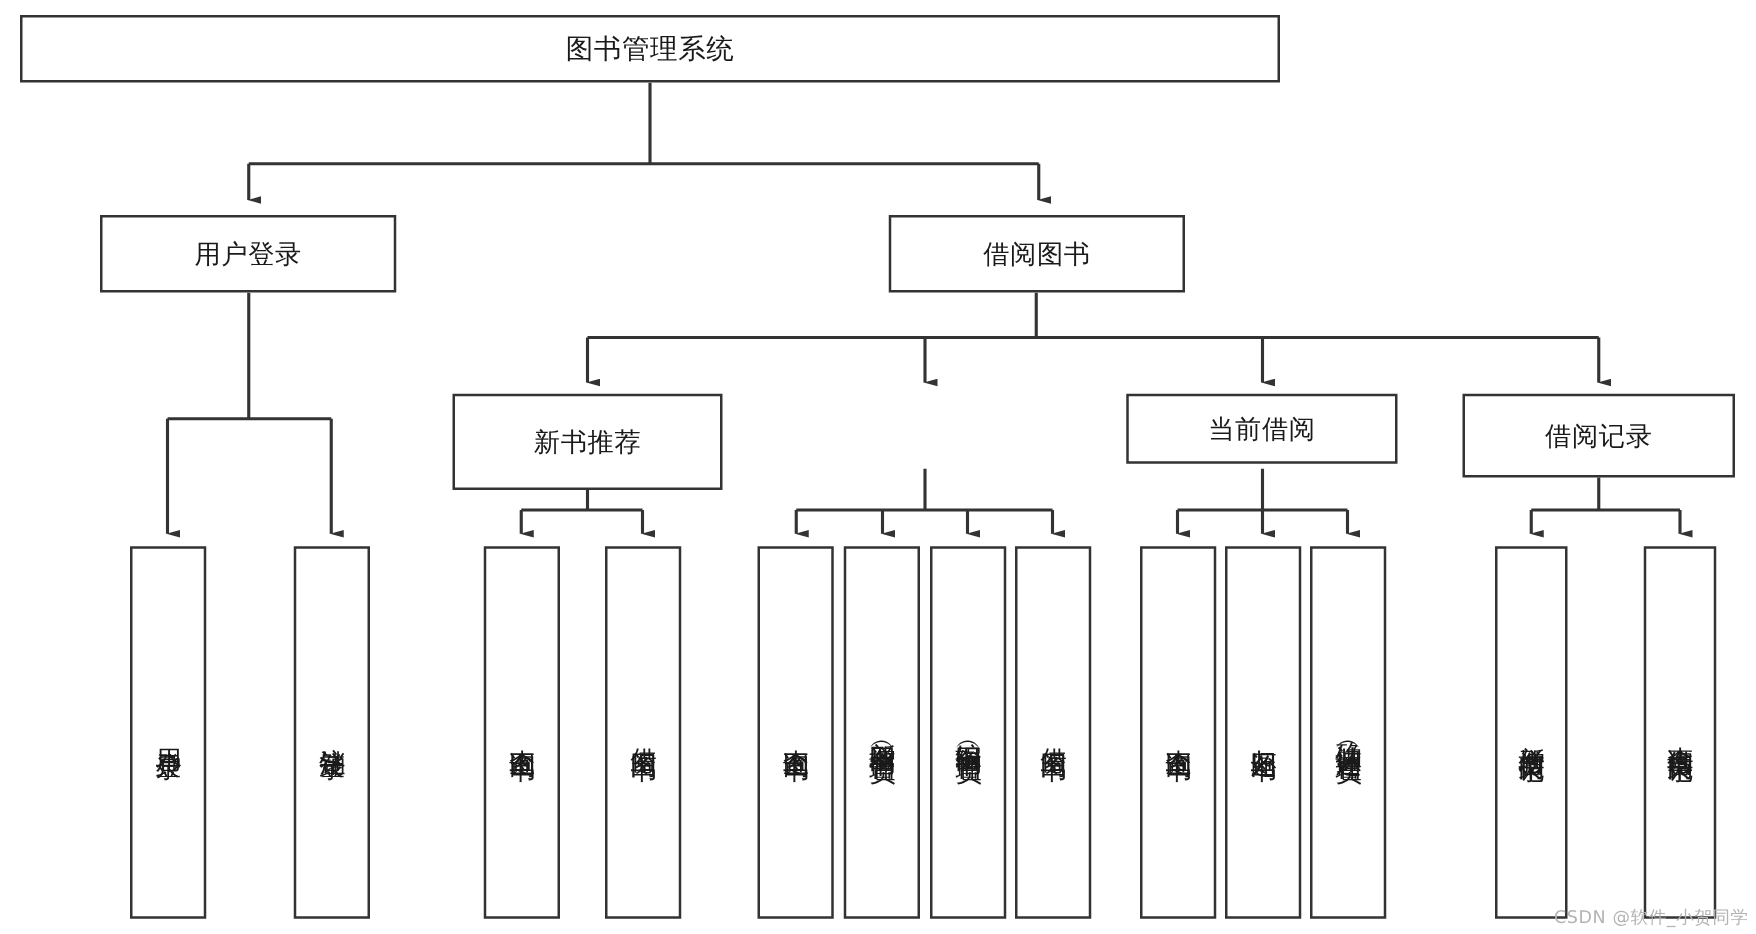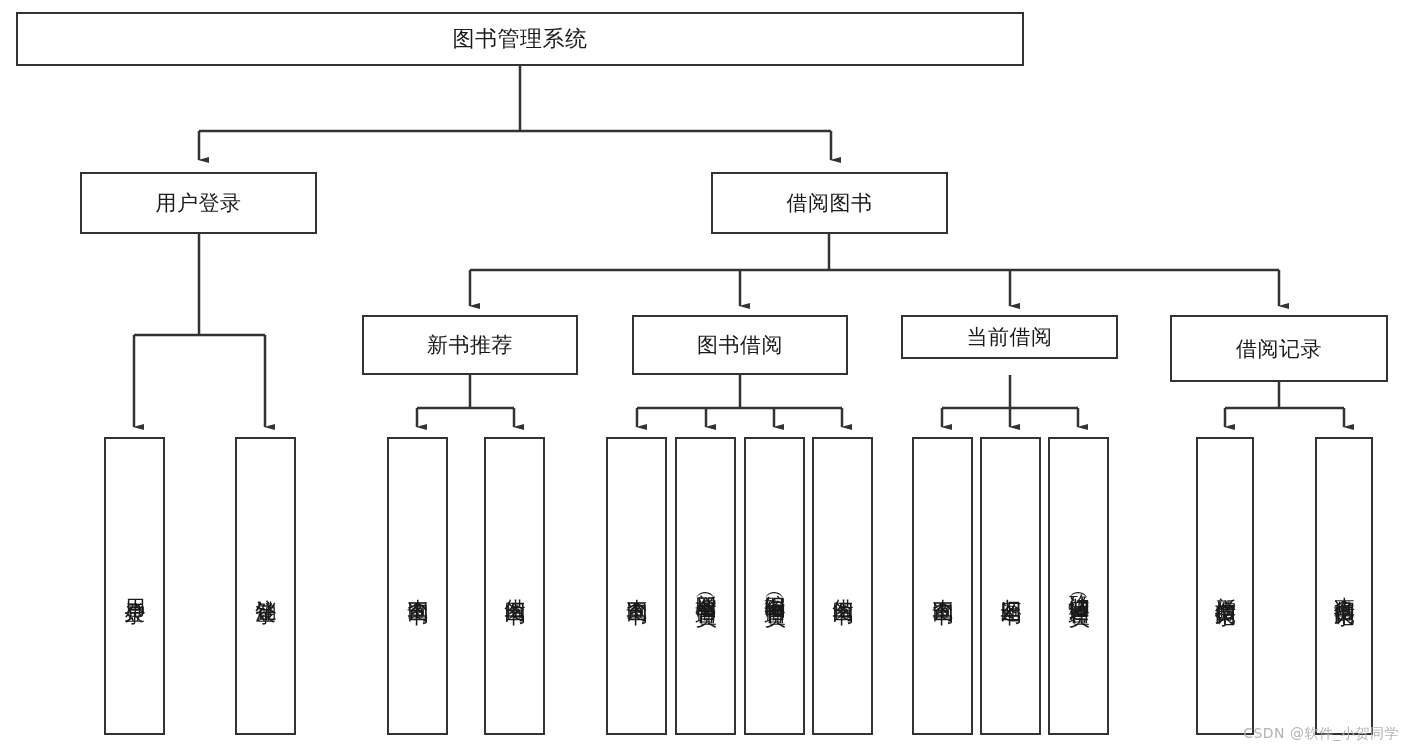--- a/index.html
+++ b/index.html
@@ -126,27 +126,24 @@
     <span class="node-h">图书管理系统</span>
   </div>
 
   <div class="node" style="left:80px; top:172px; width:237px; height:62px;">
     <span class="node-h">用户登录</span>
   </div>
   <div class="node" style="left:711px; top:172px; width:237px; height:62px;">
     <span class="node-h">借阅图书</span>
   </div>
 
-  <div class="node" style="left:362px; top:315px; width:216px; height:60px;">
+  <div class="node" style="left:362px; top:315px; width:216px; height:77px;">
     <span class="node-h">新书推荐</span>
   </div>
-  <div class="node" style="left:632px; top:315px; width:216px; height:60px;">
-    <span class="node-h">图书借阅</span>
-  </div>
-  <div class="node" style="left:901px; top:315px; width:217px; height:44px;">
+  <div class="node" style="left:901px; top:315px; width:217px; height:56px;">
     <span class="node-h">当前借阅</span>
   </div>
   <div class="node" style="left:1170px; top:315px; width:218px; height:67px;">
     <span class="node-h">借阅记录</span>
   </div>
 
   <div class="node leaf" style="left:104px; top:437px; width:61px; height:298px;">
     <span class="node-v">用户登录</span>
   </div>
   <div class="node leaf" style="left:235px; top:437px; width:61px; height:298px;">

